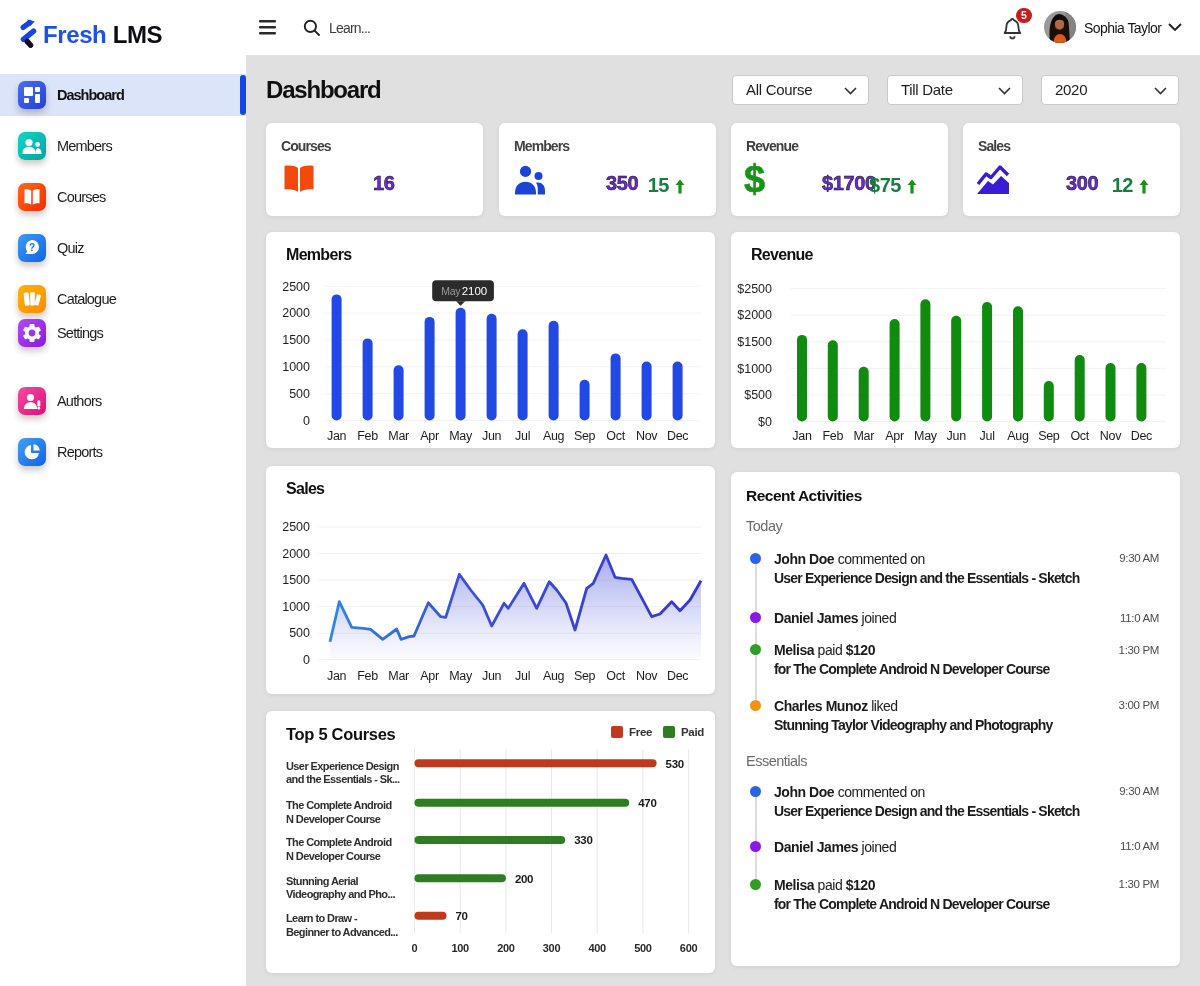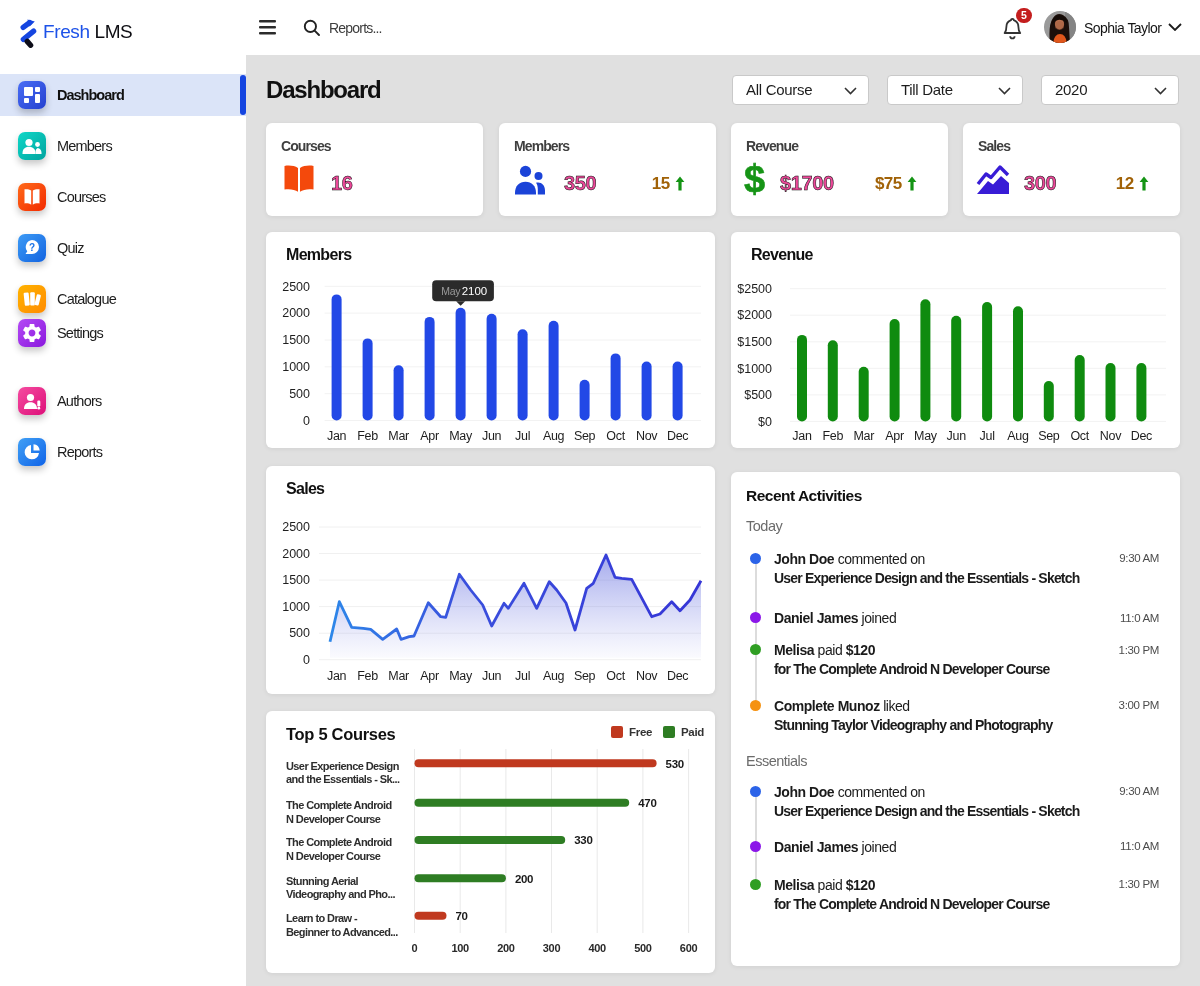--- a/index.html
+++ b/index.html
@@ -15,43 +15,43 @@
 .nav-item.active .nav-tx{font-weight:700;color:#111;letter-spacing:-1px;}
 
 .srch{color:#3d3d3d;font-size:14px;letter-spacing:-0.8px;}
 
 h1{font-size:24px;color:#101010;font-weight:700;letter-spacing:-1.2px;}
 .dd{position:absolute;top:75px;height:30px;background:#fff;border:1px solid #c9c9c9;border-radius:4px;font-size:15px;font-weight:500;color:#1c1c1c;line-height:28px;padding-left:13px;letter-spacing:-0.3px;}
 .dd svg{position:absolute;right:11px;top:11px;}
 
 .stat{position:absolute;top:123px;width:217px;height:93px;}
 .stat .lb{position:absolute;left:15px;top:15px;font-size:14px;font-weight:600;color:#3f3f3f;letter-spacing:-0.9px;}
-.stat .num{position:absolute;font-size:20px;font-weight:700;color:#ec4899;top:49px;letter-spacing:-0.4px;-webkit-text-stroke:0.5px #0c0c0c;}
-.stat .dl{position:absolute;right:31px;top:51px;font-size:17px;font-weight:700;color:#a16207;letter-spacing:-0.5px;}
+.stat .num{position:absolute;font-size:20px;font-weight:700;color:#6d28d9;top:49px;letter-spacing:-0.4px;margin-left:42px;-webkit-text-stroke:0.5px #0c0c0c;}
+.stat .dl{position:absolute;right:31px;top:51px;font-size:20px;font-weight:700;color:#15803d;letter-spacing:-0.5px;}
 .stat .dl svg{margin-left:1px;vertical-align:-2px;}
 .ct{position:absolute;left:20px;top:14px;font-size:16px;font-weight:700;color:#101010;letter-spacing:-0.7px;}
 
 .ra-t{position:absolute;left:15px;font-size:15.5px;font-weight:700;color:#101010;letter-spacing:-0.5px;}
 .ra-day{position:absolute;left:15px;font-size:14.5px;color:#6b6b6b;letter-spacing:-0.5px;}
 .ra-dot{position:absolute;left:19px;width:11px;height:11px;border-radius:50%;}
 .ra-line{position:absolute;left:24px;width:1.5px;background:#dcdcdc;}
 .ra-l1{position:absolute;left:43px;font-size:14px;color:#1b1b1b;white-space:nowrap;letter-spacing:-0.45px;}
 .ra-l2{position:absolute;left:43px;font-size:14px;font-weight:700;color:#1b1b1b;white-space:nowrap;letter-spacing:-0.8px;}
 .ra-tm{position:absolute;right:21px;font-size:11.5px;color:#4c4c4c;letter-spacing:-0.35px;}
 b{font-weight:700;}
 </style></head><body>
 <div id="main" class="abs"></div>
 <div id="sidebar" class="abs">
     <svg class="abs" style="left:20px;top:17px" width="17" height="31" viewBox="0 0 17 31">
       <line x1="3.2" y1="10.4" x2="9.6" y2="5.6" stroke="#1545e0" stroke-width="5.4" stroke-linecap="round"></line>
       <path d="M7.4 2.6 L14.8 4.4 L9.6 9.6z" fill="#1545e0"></path>
       <line x1="3.4" y1="22.4" x2="13.6" y2="14.2" stroke="#1545e0" stroke-width="5.4" stroke-linecap="round"></line>
       <line x1="7.2" y1="24.4" x2="10.6" y2="28.2" stroke="#0d0d18" stroke-width="5.4" stroke-linecap="round"></line>
     </svg>
-    <div class="abs" style="left:43px;top:21px;font-size:19px;font-weight:400;letter-spacing:-0.4px"><span style="color:#1d52e8">Fresh</span> <span style="color:#0d0d12">LMS</span></div>
+    <div class="abs" style="left:43px;top:21px;font-size:24px;font-weight:700;letter-spacing:-0.4px"><span style="color:#1d52e8">Fresh</span> <span style="color:#0d0d12">LMS</span></div>
     <div class="nav-item active" style="top:74px">
       <div class="nav-ic" style="background:linear-gradient(135deg,#4a6ef5,#2440cf)">
         <svg width="28" height="28" viewBox="0 0 28 28" style="position:absolute;left:0;top:0">
           <rect x="6" y="6" width="9" height="9" fill="#fff" rx="1"></rect>
           <rect x="17" y="6" width="5" height="5" fill="#fff" rx="1"></rect>
           <rect x="6" y="17" width="5" height="5" fill="#fff" rx="1"></rect>
           <rect x="13" y="13" width="9" height="9" fill="#fff" rx="1" opacity="0"></rect>
           <rect x="17" y="13" width="5" height="9" fill="#fff" rx="1" opacity="0"></rect>
           <rect x="13" y="17" width="9" height="5" fill="#fff" rx="1" opacity="0"></rect>
           <rect x="17" y="13" width="5" height="9" fill="#fff" rx="1"></rect>
@@ -132,21 +132,21 @@
   </div>
 <svg class="abs" style="left:259px;top:20px" width="17" height="15" viewBox="0 0 17 15">
     <rect x="0" y="0" width="17" height="2.4" rx="1" fill="#2b2b2b"></rect>
     <rect x="0" y="6" width="17" height="2.4" rx="1" fill="#2b2b2b"></rect>
     <rect x="0" y="12" width="17" height="2.4" rx="1" fill="#2b2b2b"></rect>
   </svg>
 <svg class="abs" style="left:303px;top:19px" width="18" height="18" viewBox="0 0 18 18">
     <circle cx="7.4" cy="7.4" r="5.6" fill="none" stroke="#222" stroke-width="1.9"></circle>
     <line x1="11.6" y1="11.6" x2="16" y2="16" stroke="#222" stroke-width="1.9" stroke-linecap="round"></line>
   </svg>
-<div class="abs srch" style="left:329px;top:20px">Reports...</div>
+<div class="abs srch" style="left:329px;top:20px">Learn...</div>
 <svg class="abs" style="left:1001px;top:17px" width="22" height="23" viewBox="0 0 22 23">
     <path d="M10 3.2a1.4 1.4 0 0 1 2.8 0a7 7 0 0 1 4.6 6.6c0 3.4.7 5 1.8 6.2h-15.6c1.1-1.2 1.8-2.8 1.8-6.2a7 7 0 0 1 4.6-6.6z" fill="none" stroke="#333" stroke-width="1.8" stroke-linejoin="round"></path>
     <path d="M9.2 19.2a2.2 2.2 0 0 0 4.4 0" fill="none" stroke="#333" stroke-width="1.8"></path>
   </svg>
 <div class="abs" style="left:1016px;top:8px;width:16px;height:15px;border-radius:8px;background:#c41e1e;color:#fff;font-size:10.5px;font-weight:700;text-align:center;line-height:15px">5</div>
 <svg class="abs" style="left:1044px;top:11px" width="32" height="32" viewBox="0 0 32 32">
     <defs>
       <clipPath id="avc">
         <circle cx="16" cy="16" r="16"></circle>
       </clipPath>
@@ -397,21 +397,21 @@
     <div class="ra-l2" style="top:97.5px">User Experience Design and the Essentials - Sketch</div>
     <div class="ra-tm" style="top:80.0px">9:30 AM</div>
     <div class="ra-dot" style="top:140.0px;background:#8b17e8"></div>
     <div class="ra-l1" style="top:138.0px"><b>Daniel James</b> joined</div>
     <div class="ra-tm" style="top:139.5px">11:0 AM</div>
     <div class="ra-dot" style="top:172.0px;background:#2f9e23"></div>
     <div class="ra-l1" style="top:170.0px"><b>Melisa</b> paid <b>$120</b></div>
     <div class="ra-l2" style="top:189.0px">for <b>The Complete Android N Developer Course</b></div>
     <div class="ra-tm" style="top:171.5px">1:30 PM</div>
     <div class="ra-dot" style="top:227.5px;background:#f59211"></div>
-    <div class="ra-l1" style="top:225.5px"><b>Complete Munoz</b> liked</div>
+    <div class="ra-l1" style="top:225.5px"><b>Charles Munoz</b> liked</div>
     <div class="ra-l2" style="top:244.5px">Stunning Taylor Videography and Photography</div>
     <div class="ra-tm" style="top:227.0px">3:00 PM</div>
     <div class="ra-dot" style="top:313.5px;background:#2b63e8"></div>
     <div class="ra-l1" style="top:311.5px"><b>John Doe</b> commented on</div>
     <div class="ra-l2" style="top:330.5px">User Experience Design and the Essentials - Sketch</div>
     <div class="ra-tm" style="top:313.0px">9:30 AM</div>
     <div class="ra-dot" style="top:368.5px;background:#8b17e8"></div>
     <div class="ra-l1" style="top:366.5px"><b>Daniel James</b> joined</div>
     <div class="ra-tm" style="top:368.0px">11:0 AM</div>
     <div class="ra-dot" style="top:406.5px;background:#2f9e23"></div>

